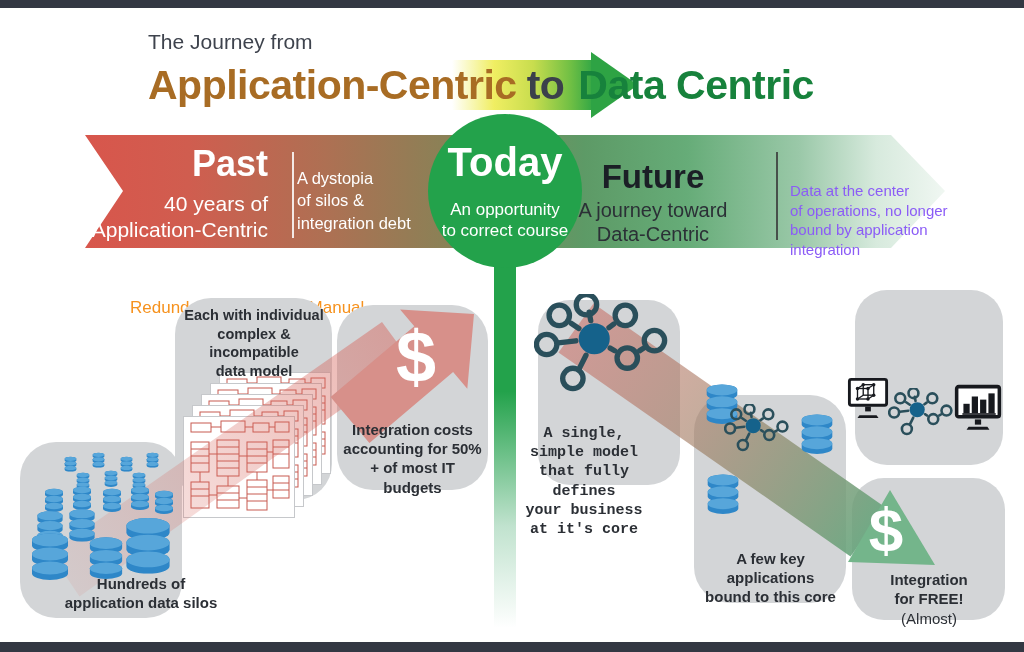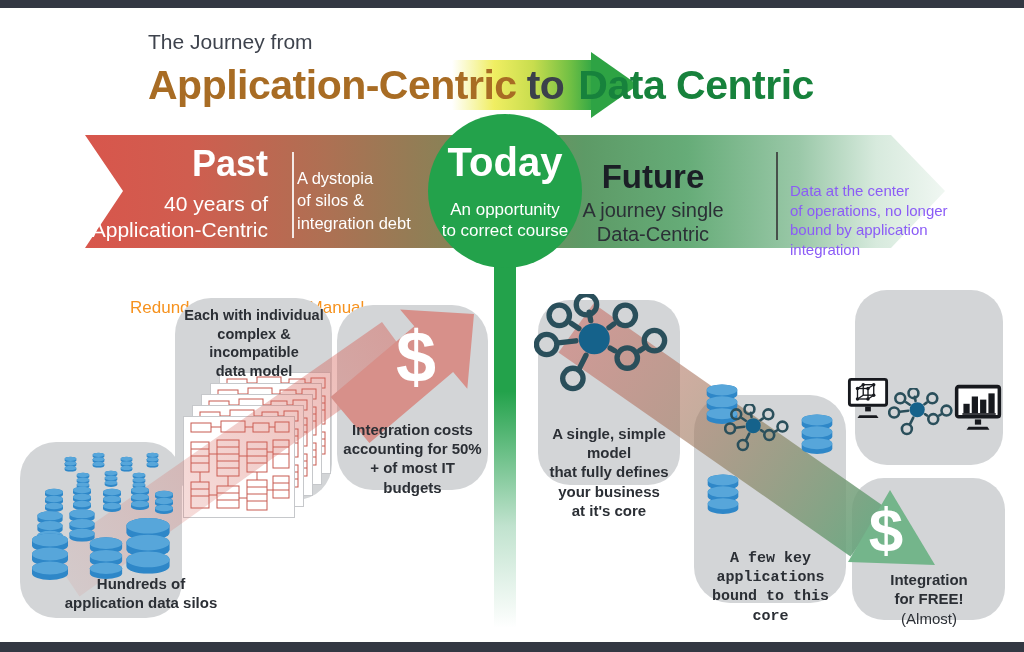--- a/index.html
+++ b/index.html
@@ -161,21 +161,21 @@
     <div class="past-title">Past</div>
     <div class="past-sub">40 years of
 Application-Centric</div>
   </div>
   <div class="div1"></div>
   <div class="dystopia">A dystopia
 of silos &amp;
 integration debt</div>
   <div class="future-block">
     <div class="future-title">Future</div>
-    <div class="future-sub">A journey single
+    <div class="future-sub">A journey toward
 Data-Centric</div>
   </div>
   <div class="div2"></div>
   <div class="future-note">Data at the center
 of operations, no longer
 bound by application
 integration</div>
 
   <div class="stem"></div>
   <div class="today">
@@ -331,25 +331,25 @@
   <span class="dollar" style="left:886px;top:529px;font-size:62px;">$</span>
 
   <div class="cap" style="left:24px;top:574px;width:154px;margin-left:40px;">Hundreds of
 application data silos</div>
   <div class="cap" style="left:181px;top:306px;width:146px;font-size:14.5px;">Each with individual
 complex &amp; incompatible
 data model</div>
   <div class="cap" style="left:341px;top:420px;width:143px;">Integration costs
 accounting for 50%
 + of most IT budgets</div>
-  <div class="cap" style="left:541px;top:424px;width:136px;">A single, simple model
+  <div class="cap" style="left:516px;top:424px;width:136px;font-family:Liberation Mono, monospace;">A single, simple model
 that fully defines
 your business
 at it's core</div>
-  <div class="cap" style="left:700px;top:549px;width:141px;font-family:Liberation Mono, monospace;">A few key applications
+  <div class="cap" style="left:700px;top:549px;width:141px;">A few key applications
 bound to this core</div>
   <div class="cap" style="left:868px;top:551px;width:122px;">
     <span style="white-space:pre-line">Integration
 for FREE!</span>
     <span class="cap-sub">(Almost)</span>
   </div>
 
 </div>
 
 </body></html>

